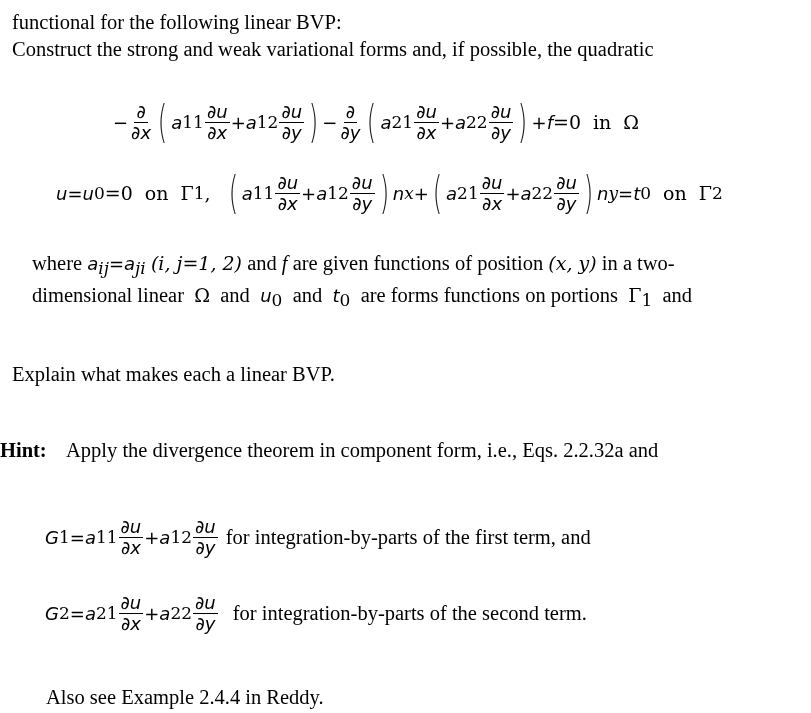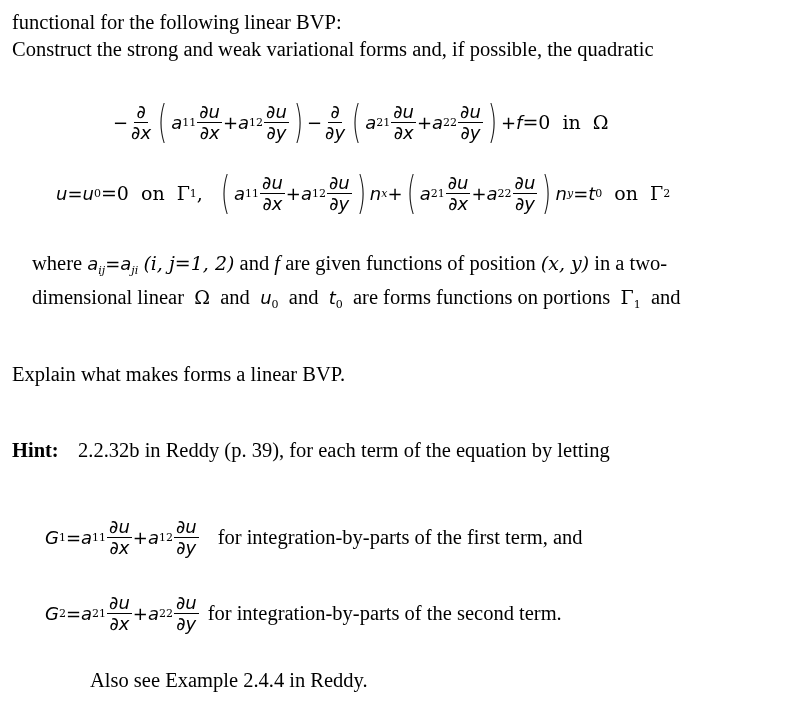--- a/index.html
+++ b/index.html
@@ -1,21 +1,21 @@
 <!DOCTYPE html>
 <html><head>
 <meta charset="utf-8">
 <style>
   html, body { margin:0; padding:0; background:#ffffff; }
   body { width:811px; height:713px; position:relative; overflow:hidden; color:#000; }
   .prose { font-family:"Liberation Serif", serif; font-size:20.5px; line-height:27px; }
   .abs { position:absolute; }
   .m { font-family:"DejaVu Sans", sans-serif; font-style:italic; font-size:18px; }
   .mr { font-family:"DejaVu Serif", serif; font-style:normal; font-size:19px; }
-  .sub { font-size:11px; vertical-align:-4px; font-style:normal; font-family:"DejaVu Serif", serif; }
+  .sub { font-size:17px; vertical-align:-4px; font-style:normal; font-family:"DejaVu Serif", serif; }
   .frac { display:inline-flex; flex-direction:column; align-items:center; vertical-align:middle; margin:0 1px; }
   .frac .num { border-bottom:1.3px solid #000; padding:0 2px; line-height:20px; }
   .frac .den { padding:0 2px; line-height:20px; }
   .paren { font-family:"DejaVu Sans", sans-serif; font-style:normal; font-weight:200; font-size:44px; line-height:44px; vertical-align:middle; transform:scaleX(0.55); display:inline-block; color:#222; }
   .eqline { white-space:nowrap; display:flex; align-items:center; }
   .op { font-family:"DejaVu Sans", sans-serif; font-style:normal; font-size:18px; }
   .gap { display:inline-block; }
   .hint-label { font-weight:bold; }
 </style>
 </head>
@@ -150,27 +150,27 @@
     <span>and</span>&nbsp;
     <span class="m">u</span><span class="sub">0</span>&nbsp;
     <span>and</span>&nbsp;
     <span class="m">t</span><span class="sub">0</span>&nbsp;
     <span>are forms functions on portions</span>&nbsp;
     <span class="mr">Γ</span><span class="sub">1</span>&nbsp;
     <span>and</span>
   </div>
 </div>
 
-<div class="abs prose" style="left:12px; top:361px;">Explain what makes forms a linear BVP.</div>
-
-<div class="abs prose" style="left:12px; top:437px; width:790px;">
+<div class="abs prose" style="left:12px; top:361px;">Explain what makes each a linear BVP.</div>
+
+<div class="abs prose" style="left:0; top:437px; width:790px;">
   <div style="display:flex;">
     <span class="hint-label" style="width:66px; flex:none;">Hint:</span>
     <div>
-      <div>2.2.32b in Reddy (p. 39), for each term of the equation by letting</div>
+      <div>Apply the divergence theorem in component form, i.e., Eqs. 2.2.32a and</div>
     </div>
   </div>
 </div>
 
 <div class="abs eqline m" style="left:45px; top:512px; height:50px;">
   <span>G</span>
     <span class="sub">1</span>
   <span class="op">=</span>
   <span>a</span>
     <span class="sub">11</span>
@@ -178,36 +178,36 @@
     <span class="num">∂u</span>
     <span class="den">∂x</span>
   </span>
   <span class="op">+</span>
   <span>a</span>
     <span class="sub">12</span>
   <span class="frac">
     <span class="num">∂u</span>
     <span class="den">∂y</span>
   </span>
-  <span class="prose" style="font-style:normal; margin-left:18px;">for integration-by-parts of the first term, and</span>
+  <span class="prose" style="font-style:normal; margin-left:7px;">for integration-by-parts of the first term, and</span>
 </div>
 
 <div class="abs eqline m" style="left:45px; top:588px; height:50px;">
   <span>G</span>
     <span class="sub">2</span>
   <span class="op">=</span>
   <span>a</span>
     <span class="sub">21</span>
   <span class="frac">
     <span class="num">∂u</span>
     <span class="den">∂x</span>
   </span>
   <span class="op">+</span>
   <span>a</span>
     <span class="sub">22</span>
   <span class="frac">
     <span class="num">∂u</span>
     <span class="den">∂y</span>
   </span>
-  <span class="prose" style="font-style:normal; margin-left:8px;">for integration-by-parts of the second term.</span>
-</div>
-
-<div class="abs prose" style="left:46px; top:667px;margin-left:44px;">Also see Example 2.4.4 in Reddy.</div>
+  <span class="prose" style="font-style:normal; margin-left:14px;">for integration-by-parts of the second term.</span>
+</div>
+
+<div class="abs prose" style="left:46px; top:684px;">Also see Example 2.4.4 in Reddy.</div>
 
 </body></html>

